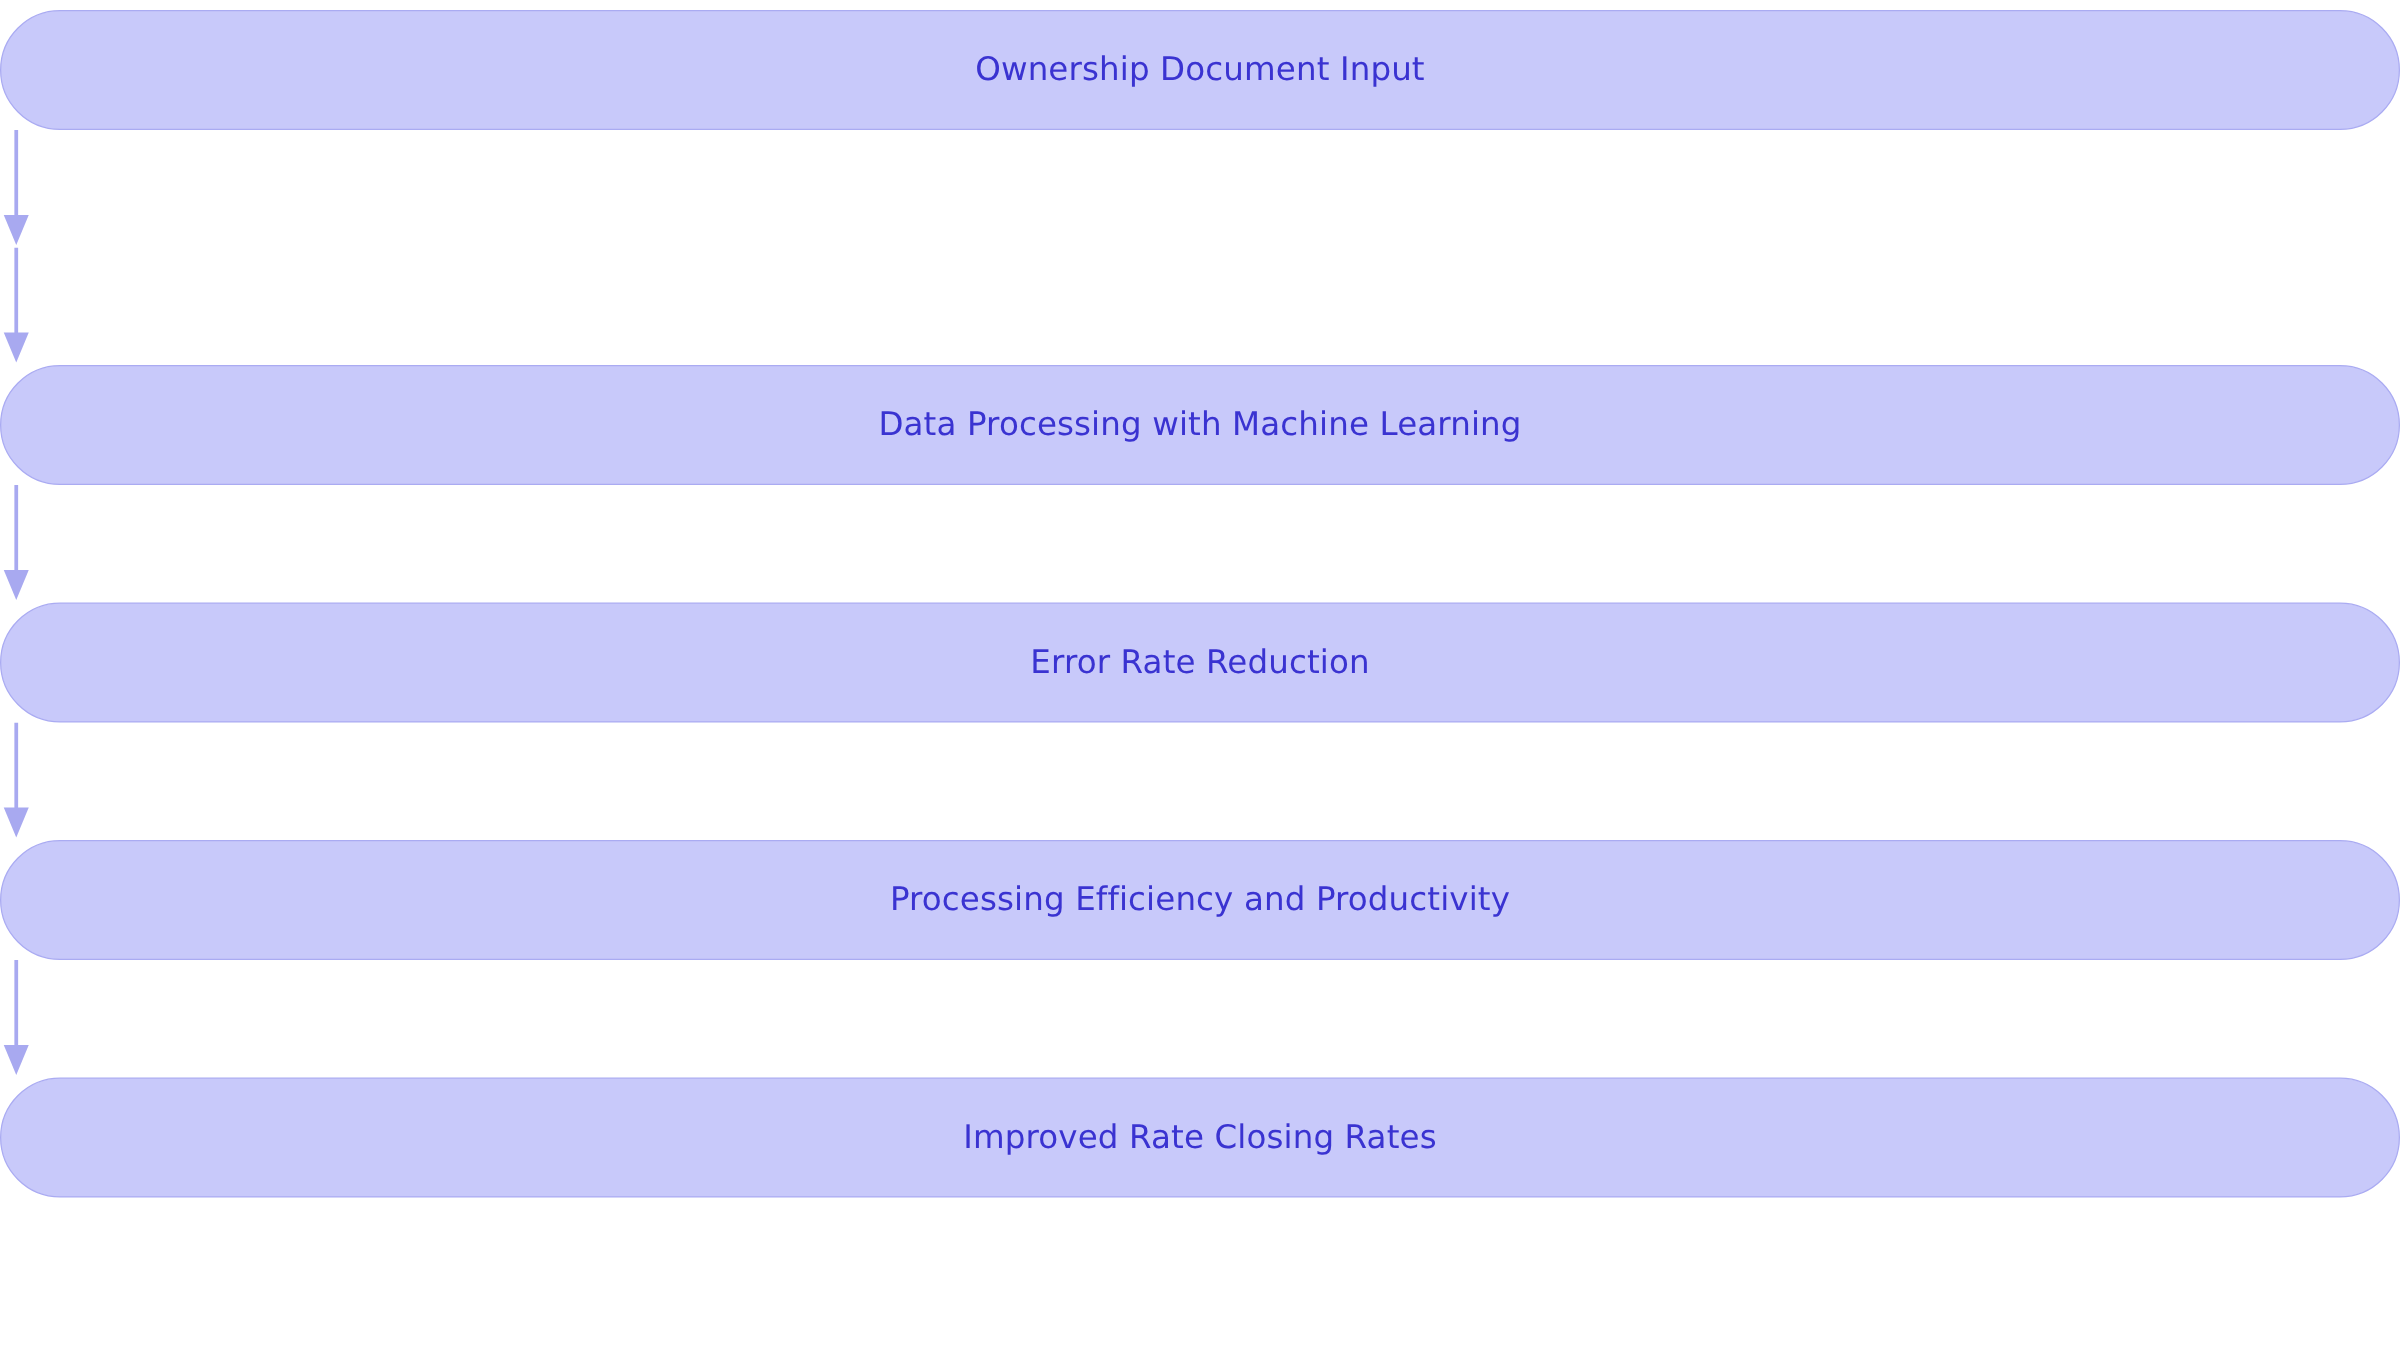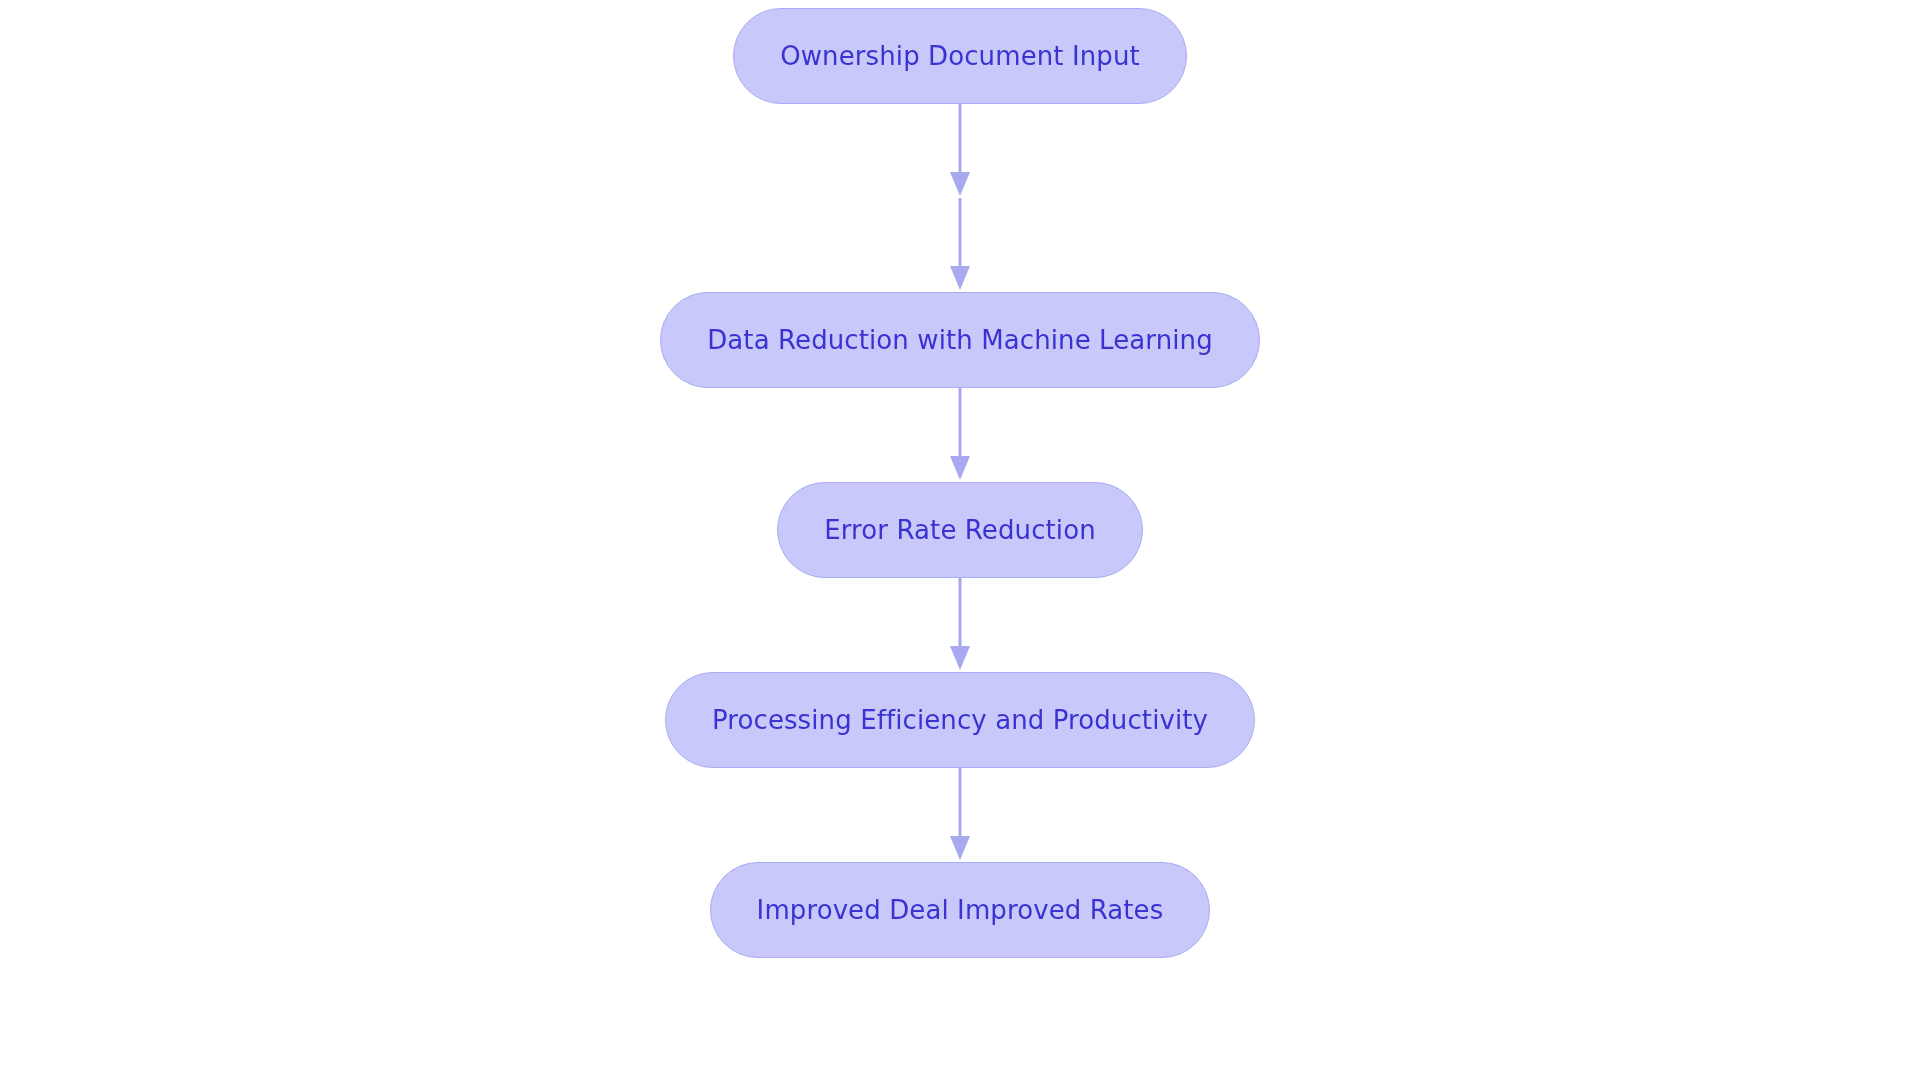--- a/index.html
+++ b/index.html
@@ -23,21 +23,20 @@
   }
 
   .flow-column {
     position: absolute;
     left: 0;
     top: 0;
     width: 1920px;
     height: 1083px;
     display: flex;
     flex-direction: column;
-    align-items: center;
   }
 
   .flow-node {
     box-sizing: border-box;
     height: 96px;
     background: #c8c9fa;
     border: 1.6px solid #aaabf2;
     border-radius: 48px;
     display: flex;
     align-items: center;
@@ -86,21 +85,21 @@
       <polygon points="13,92 3,68 23,68" fill="#a8a9f0"></polygon>
     </svg>
 
 
     <svg class="flow-connector" viewBox="0 0 26 94">
       <line x1="13" y1="0" x2="13" y2="72" stroke="#a8a9f0" stroke-width="3"></line>
       <polygon points="13,92 3,68 23,68" fill="#a8a9f0"></polygon>
     </svg>
 
     <div class="flow-node">
-      <span class="flow-node-label">Data Reduction with Machine Learning</span>
+      <span class="flow-node-label">Data Processing with Machine Learning</span>
     </div>
 
     <svg class="flow-connector" viewBox="0 0 26 94">
       <line x1="13" y1="0" x2="13" y2="72" stroke="#a8a9f0" stroke-width="3"></line>
       <polygon points="13,92 3,68 23,68" fill="#a8a9f0"></polygon>
     </svg>
 
     <div class="flow-node">
       <span class="flow-node-label">Error Rate Reduction</span>
     </div>
@@ -113,17 +112,17 @@
     <div class="flow-node">
       <span class="flow-node-label">Processing Efficiency and Productivity</span>
     </div>
 
     <svg class="flow-connector" viewBox="0 0 26 94">
       <line x1="13" y1="0" x2="13" y2="72" stroke="#a8a9f0" stroke-width="3"></line>
       <polygon points="13,92 3,68 23,68" fill="#a8a9f0"></polygon>
     </svg>
 
     <div class="flow-node">
-      <span class="flow-node-label">Improved Deal Improved Rates</span>
+      <span class="flow-node-label">Improved Rate Closing Rates</span>
     </div>
 
   </div>
 </div>
 
 </body></html>

